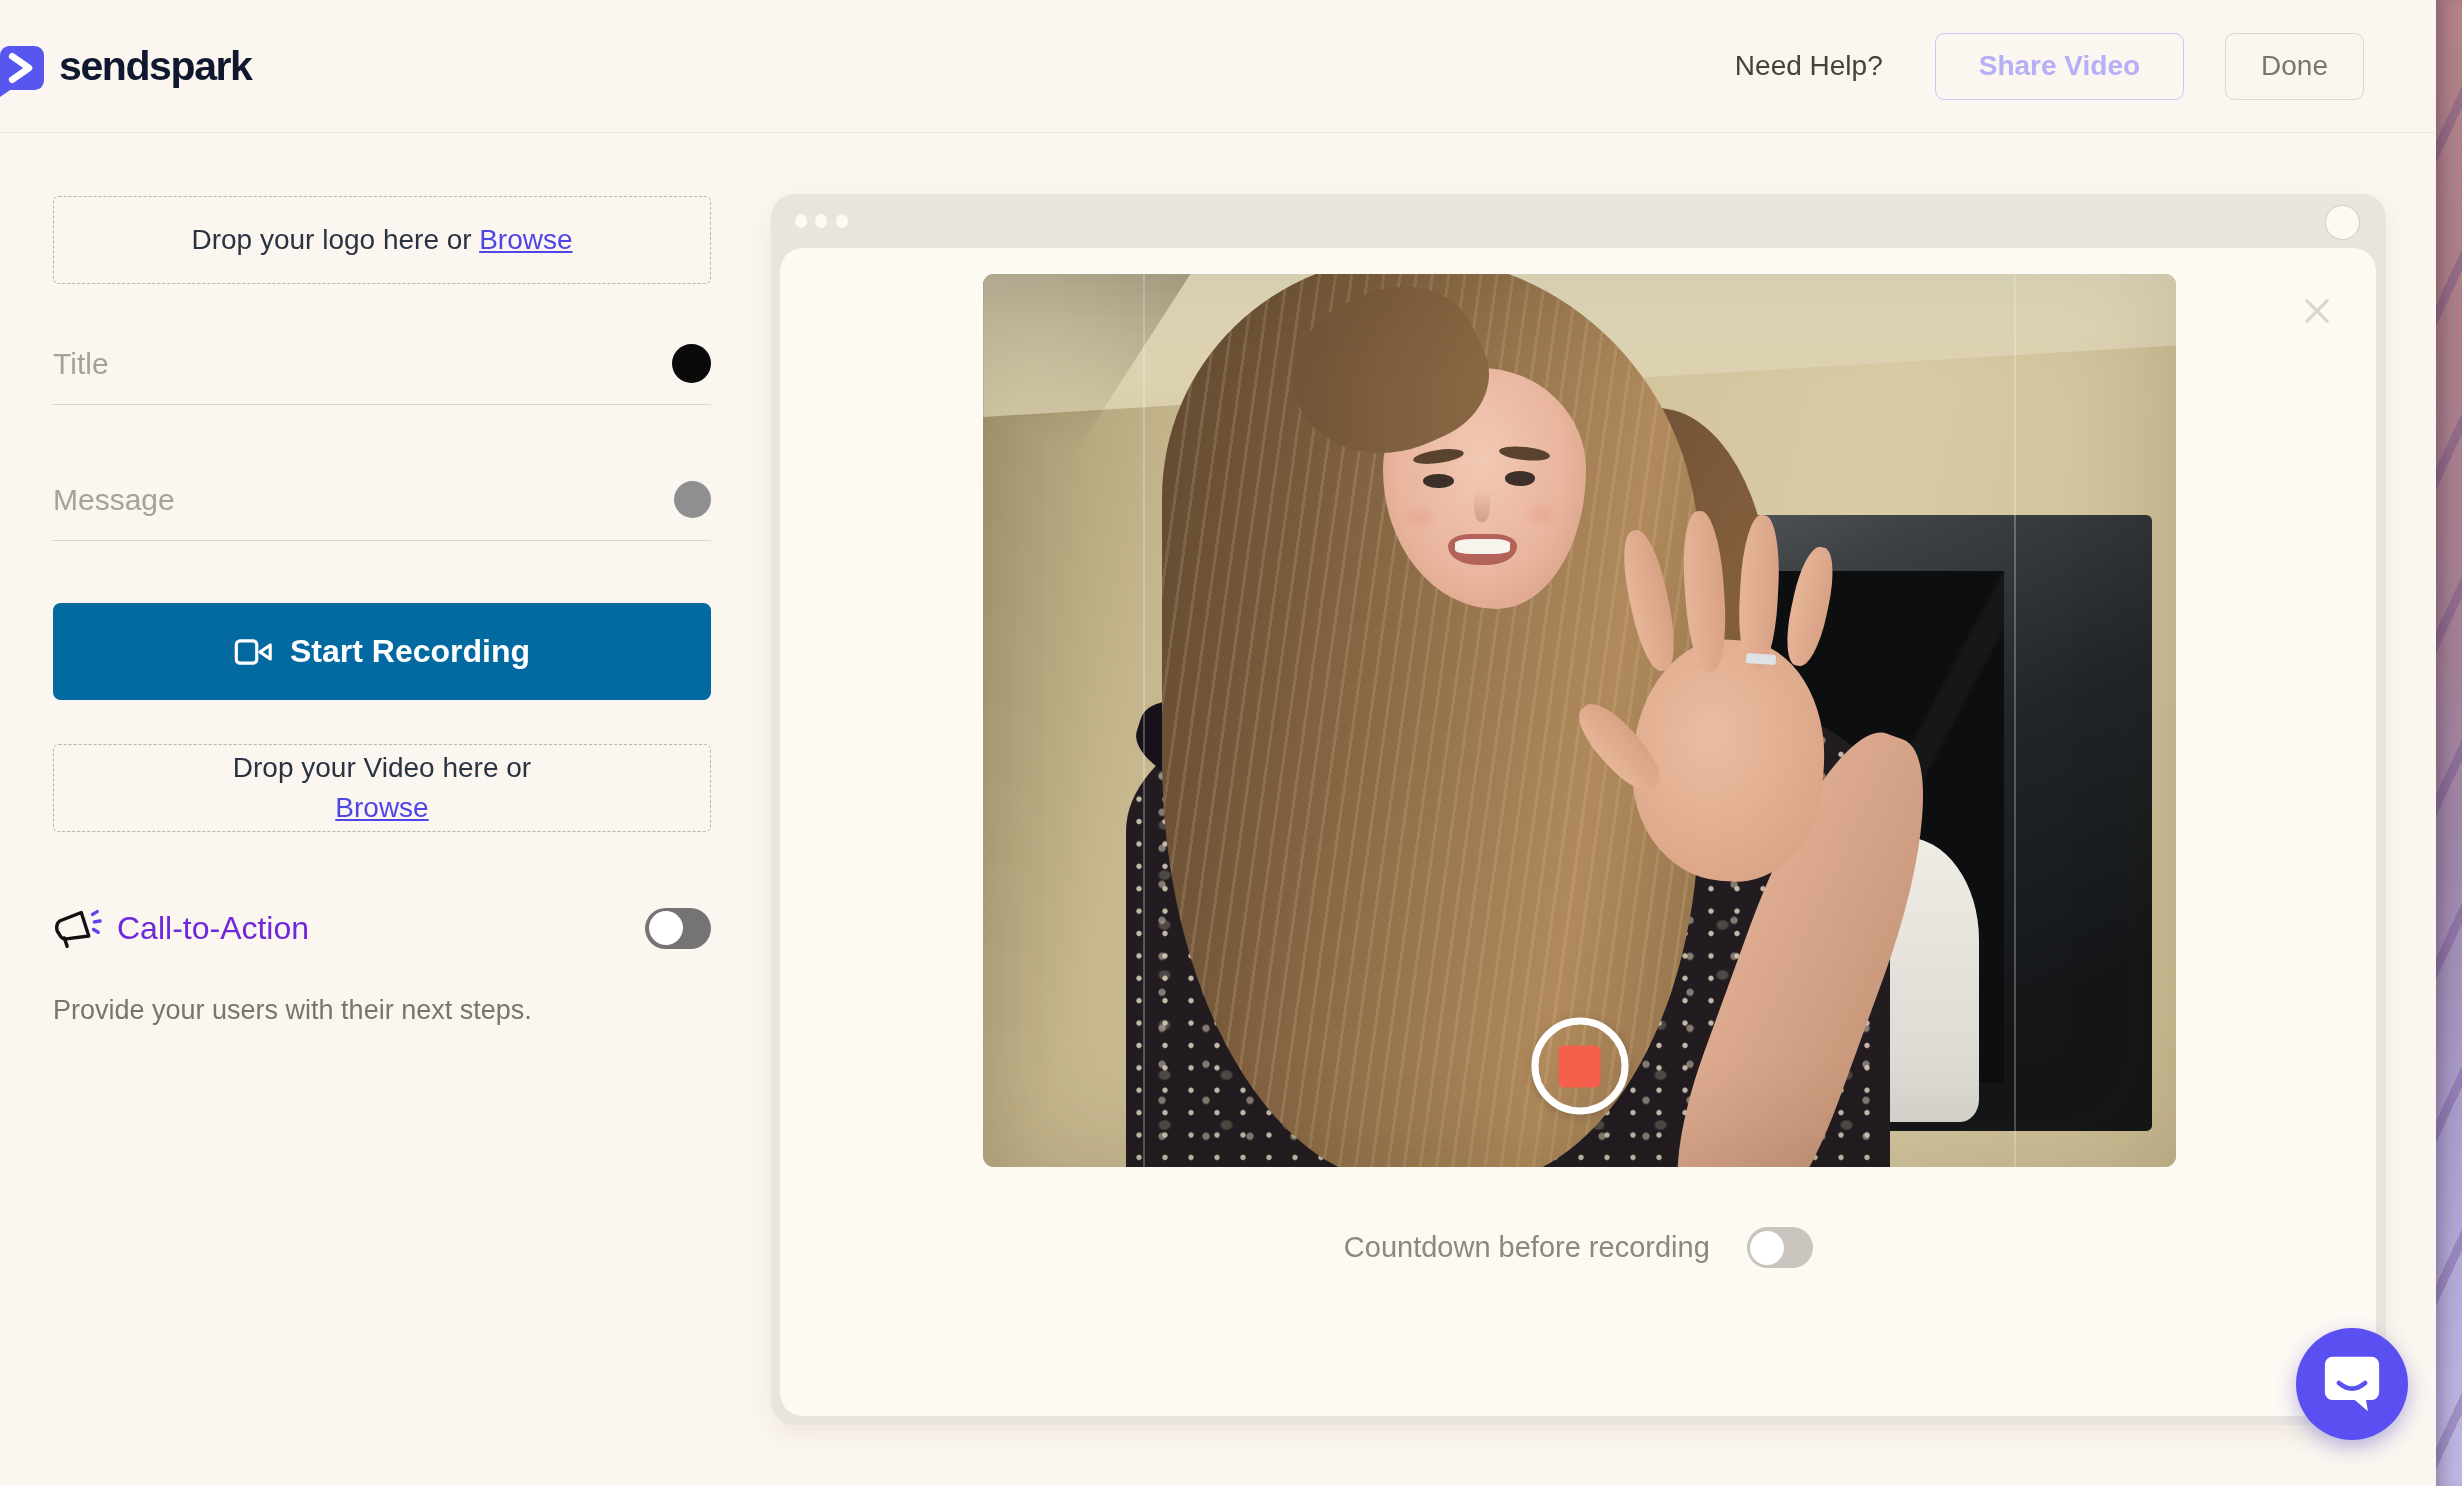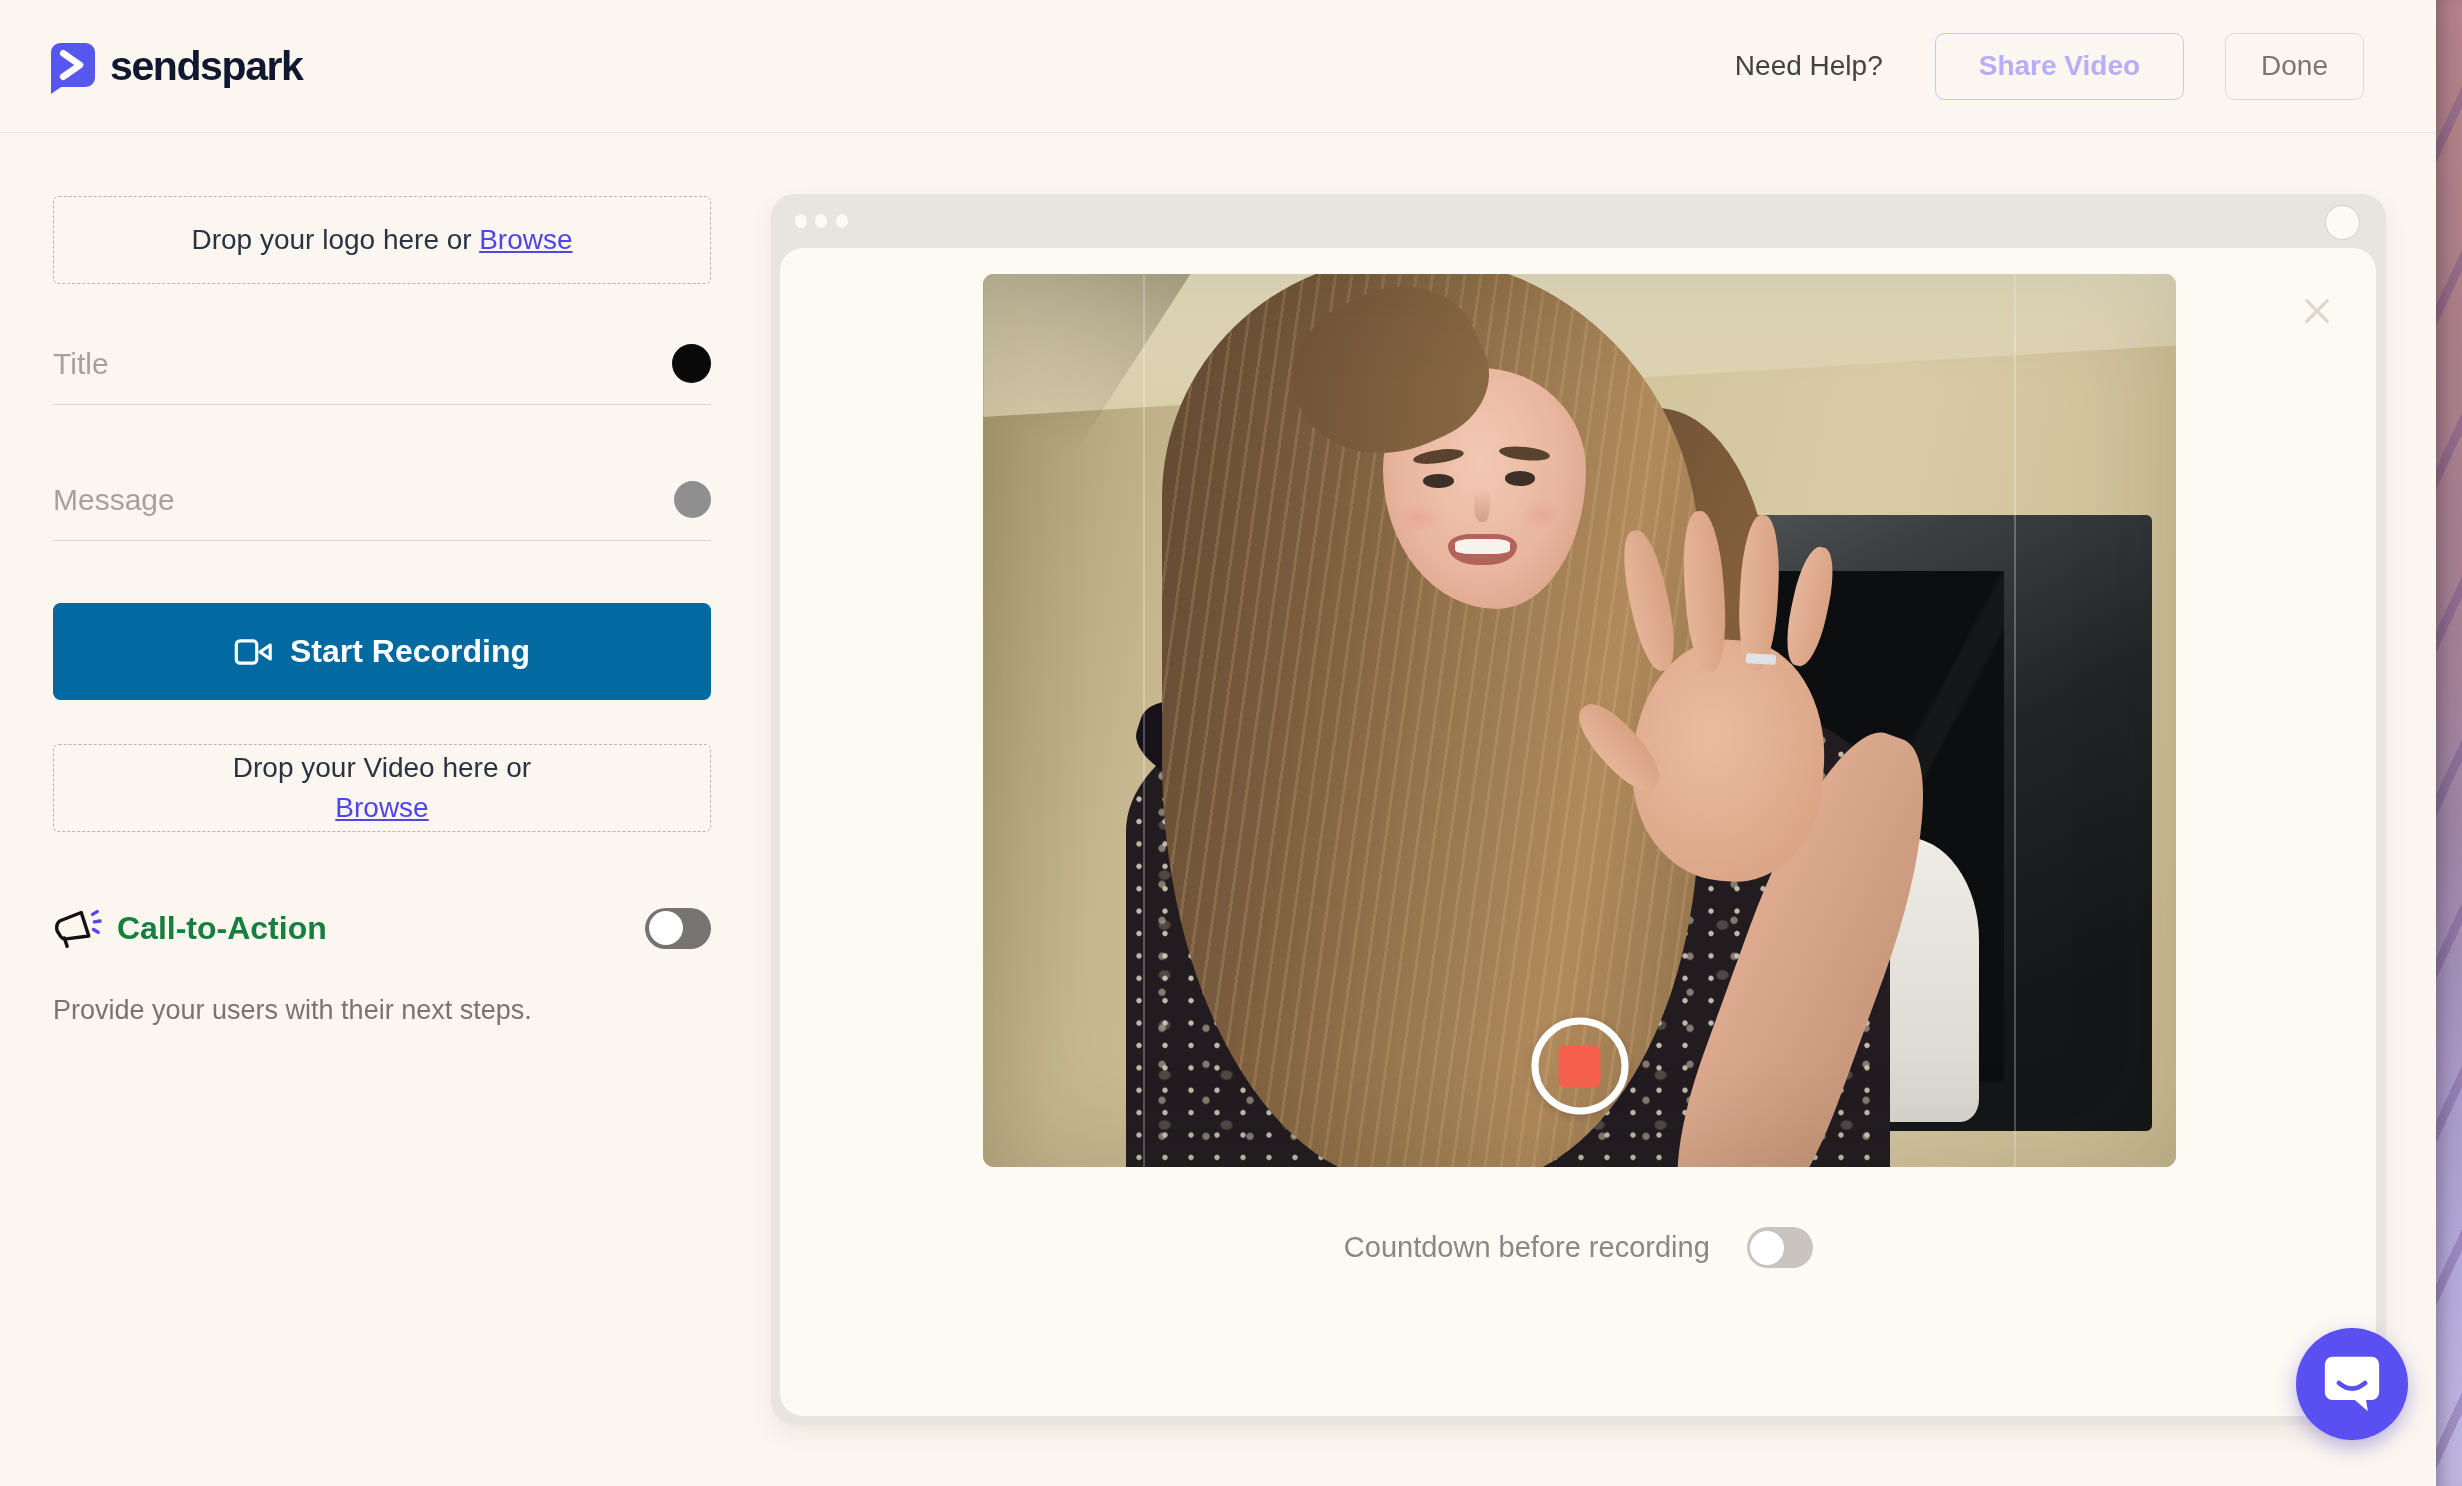--- a/index.html
+++ b/index.html
@@ -4,21 +4,21 @@
 <style>
   * { margin:0; padding:0; box-sizing:border-box; }
   html,body { background:#fbf6ef; }
   body { font-family:"Liberation Sans", sans-serif; }
   #app { position:relative; width:2462px; height:1486px; background:#fbf6ef; overflow:hidden; }
 
   
   .header { position:absolute; top:0; left:0; width:2436px; height:133px;
             border-bottom:1.9px solid #ebe5dc; background:#fbf6ef; z-index:40;
             display:flex; align-items:center; justify-content:space-between; }
-  .brand { display:flex; align-items:flex-start; gap:15px; margin-left:51px; }
+  .brand { display:flex; align-items:flex-end; gap:15px; }
   .brand-icon { position:relative; width:44px; height:44px; background:#5757f0;
                 border-radius:9.3px 9.3px 9.3px 2.8px; }
   .brand-icon::after { content:""; position:absolute; left:0; bottom:-7.5px;
                 width:0; height:0; border-left:13px solid #5757f0; border-bottom:9.3px solid transparent; }
   .brand-icon svg { position:absolute; inset:0; }
   .brand-word { font-size:41px; font-weight:700; color:#101830; letter-spacing:-1.4px; }
   .header-right { display:flex; align-items:center; margin-right:72px; }
   .need-help { font-size:28px; font-weight:500; color:#45413b; margin-right:52px; }
   .btn { height:67px; border-radius:9.3px; background:transparent; font-size:28px;
          font-family:"Liberation Sans",sans-serif; cursor:pointer; }
@@ -43,21 +43,21 @@
   .field-row input::placeholder { color:#a6a19b; }
   .swatch { border-radius:50%; flex:0 0 auto; cursor:pointer; }
   .swatch-title { width:39px; height:39px; }
   .swatch-message { width:37px; height:37px; }
   .start-btn { position:absolute; top:470px; left:0; width:658px; height:97px;
                background:#5746ee; border:none; border-radius:7.5px; color:#fff;
                font-size:32px; font-weight:700; font-family:"Liberation Sans",sans-serif;
                display:flex; align-items:center; justify-content:center; gap:17px; cursor:pointer; }
   .cta-row { position:absolute; top:765px; left:0; width:658px; height:60px;
              display:flex; align-items:center; }
-  .cta-label { font-size:32px; font-weight:700; color:#15803d; margin-left:15px; }
+  .cta-label { font-size:32px; font-weight:400; color:#6d28d9; margin-left:15px; }
   .toggle { position:relative; width:66px; height:41px; border-radius:20.5px; cursor:pointer; }
   .toggle .knob { position:absolute; left:3.7px; top:3.7px; width:34px; height:34px;
                   border-radius:50%; background:#fff; }
   .cta-toggle { margin-left:auto; background:#757473; }
   .cta-desc { position:absolute; top:862px; left:0; font-size:27px; color:#7a746d; }
 
   
   .card { position:absolute; left:771px; top:194px; width:1615px; height:1231px;
           background:#e8e4de; border-radius:24px; padding:54px 9.3px 9.3px 9.3px;
           box-shadow:0 9.3px 24px rgba(80,60,30,.07); }

